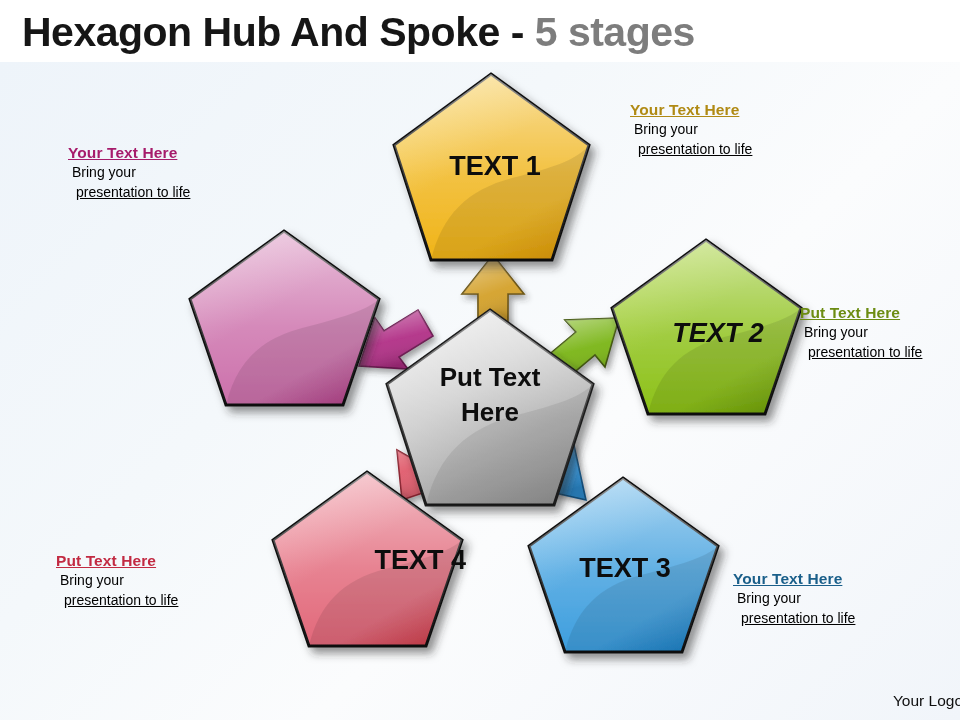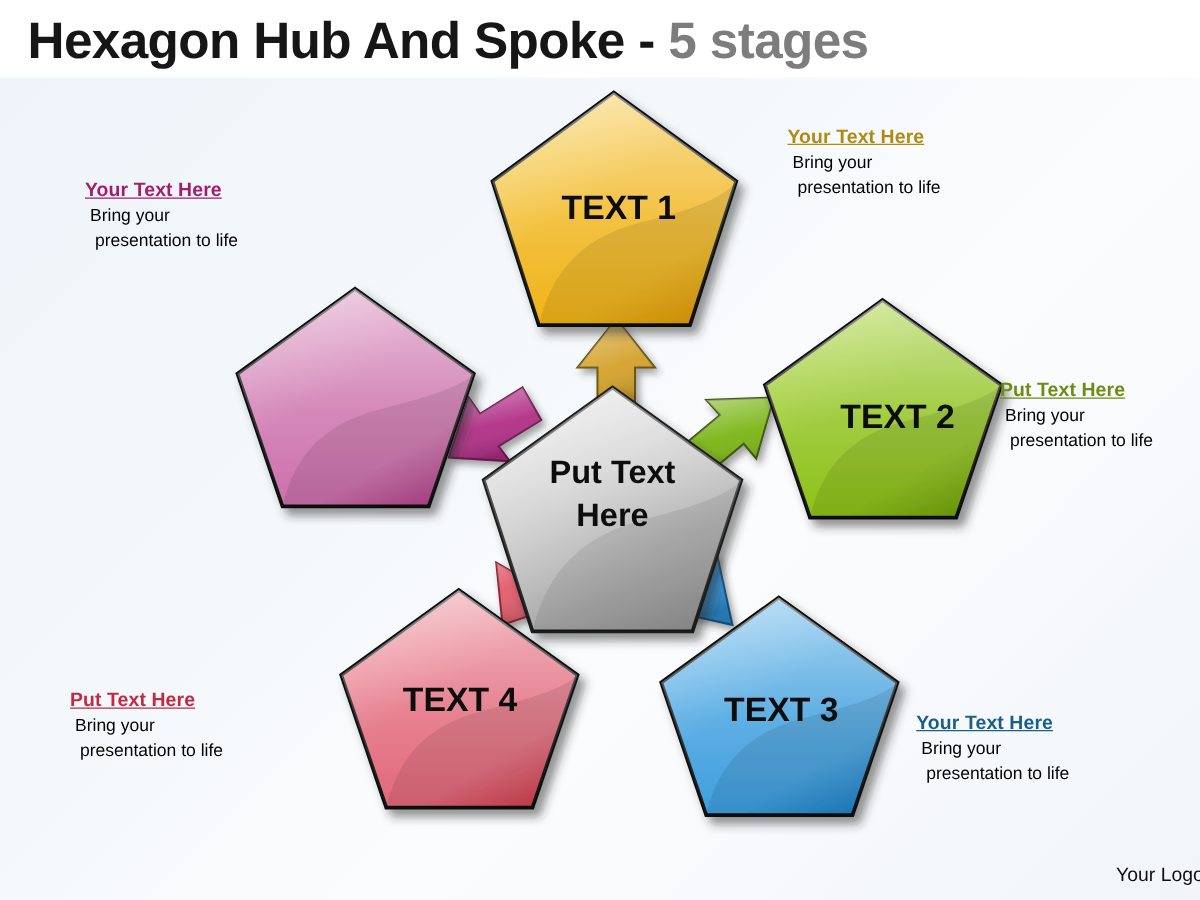--- a/index.html
+++ b/index.html
@@ -40,21 +40,21 @@
   
   .caption{position:absolute;}
   .cap-head{
     font-size:15.5px;font-weight:bold;text-decoration:underline;
     white-space:nowrap;letter-spacing:0.1px;
   }
   .cap-line{
     font-size:14px;color:#000000;white-space:nowrap;line-height:1.45;
     margin-left:4px;
   }
-  .cap-line.l2{margin-left:8px;}
+  .cap-line.l2{margin-left:8px;text-decoration:underline;}
 
   #cap-top-left   {left:68px; top:144px;}
   #cap-top-right  {left:630px;top:101px;}
   #cap-right      {left:800px;top:304px;}
   #cap-bottom-left{left:56px; top:552px;}
   #cap-bottom-right{left:733px;top:570px;}
 
   
   #stage{position:absolute;left:12px;top:0;width:960px;height:720px;}
   #stage svg{position:absolute;left:0;top:0;}
@@ -65,23 +65,23 @@
     color:#0d0d0d;
     text-align:center;
     white-space:pre-line;
     pointer-events:none;
     line-height:1.25;
   }
   .lbl-spoke{font-size:27px;}
   .lbl-hub{font-size:26px;line-height:1.35;}
 
   #lbl1{left:383px;top:150px;width:200px;}
-  #lbl2{left:608px;top:317px;width:196px;}
+  #lbl2{left:608px;top:317px;width:196px;font-style:italic;}
   #lbl3{left:515px;top:552px;width:196px;}
-  #lbl4{left:258px;top:544px;width:196px;}
+  #lbl4{left:258px;top:544px;width:196px;text-align:right;}
   #lbl5{left:178px;top:308px;width:196px;}
   #lblhub{left:385px;top:360px;width:186px;}
 
   .logo{
     position:absolute;right:17px;bottom:10px;
     font-size:15.5px;color:#0f0f0f;margin-top:10px;
   }
 </style>
 </head>
 <body>

